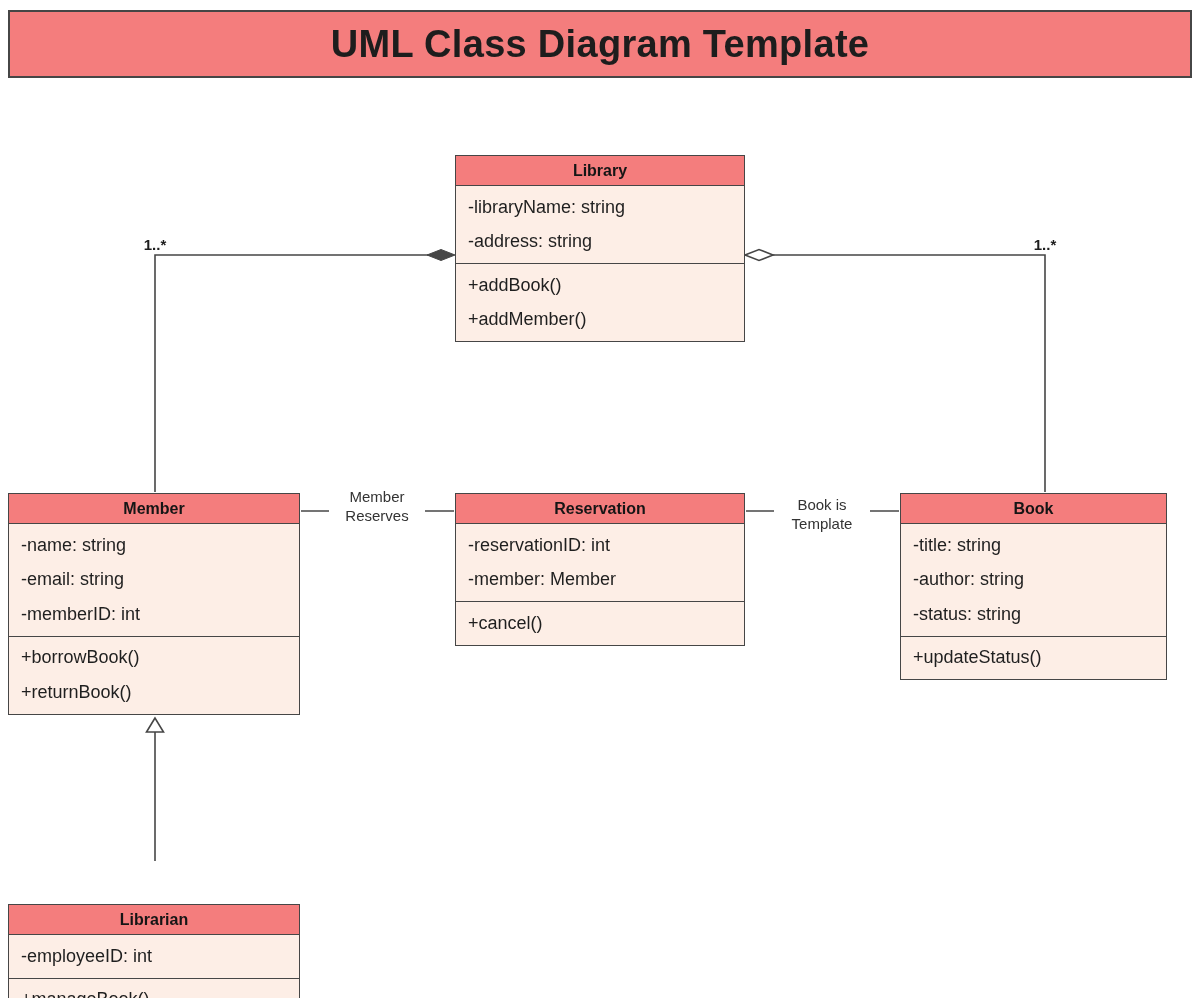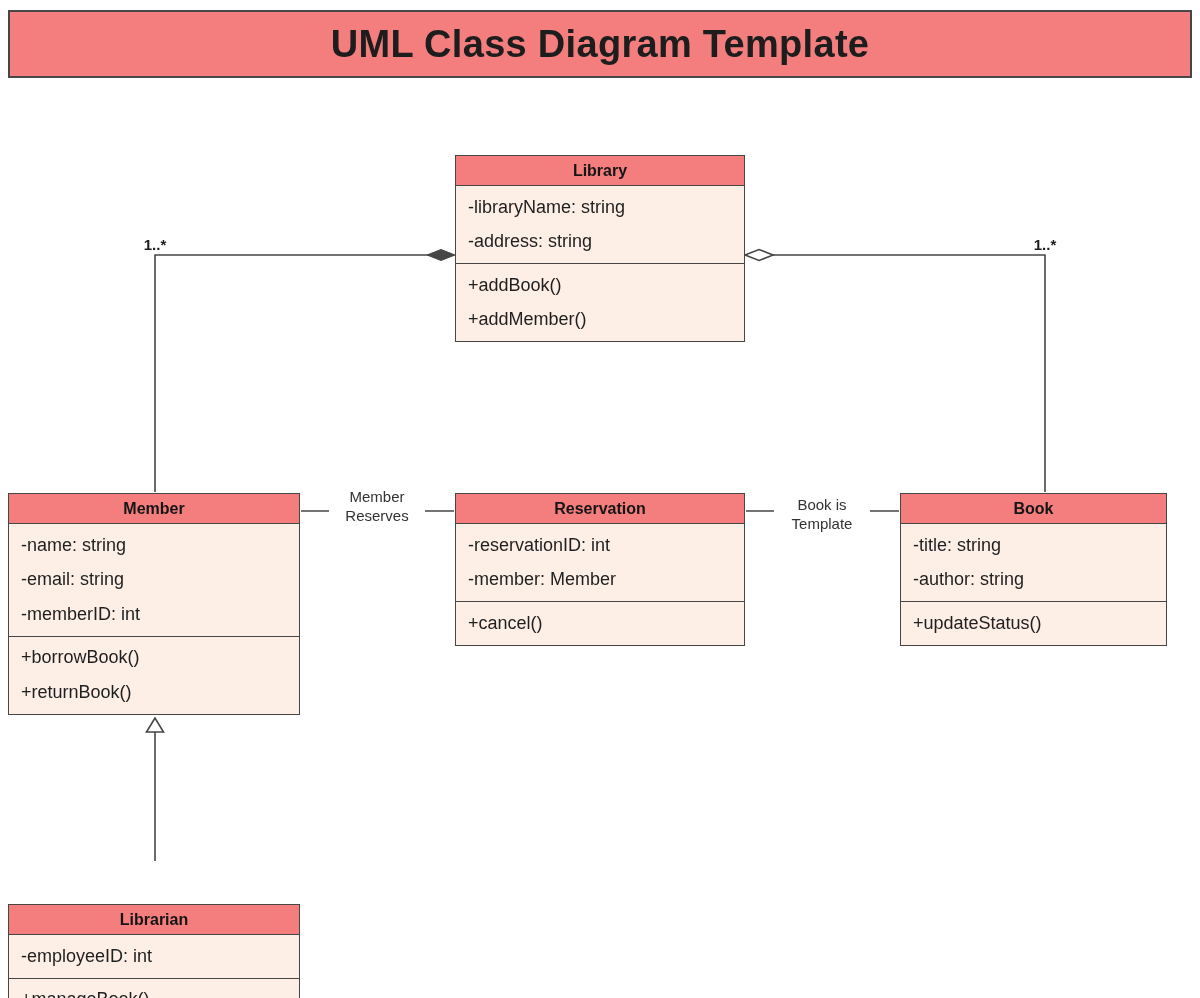--- a/index.html
+++ b/index.html
@@ -146,20 +146,21 @@
     <div class="uml-section">
       <div class="uml-row">+cancel()</div>
     </div>
   </div>
 
   <div class="uml-class" style="left:900px; top:493px; width:267px;">
     <div class="uml-header">Book</div>
     <div class="uml-section">
       <div class="uml-row">-title: string</div>
       <div class="uml-row">-author: string</div>
+      <div class="uml-row">-status: string</div>
     </div>
     <div class="uml-section">
       <div class="uml-row">+updateStatus()</div>
     </div>
   </div>
 
   <div class="uml-class" style="left:8px; top:904px; width:292px;">
     <div class="uml-header">Librarian</div>
     <div class="uml-section">
       <div class="uml-row">-employeeID: int</div>

